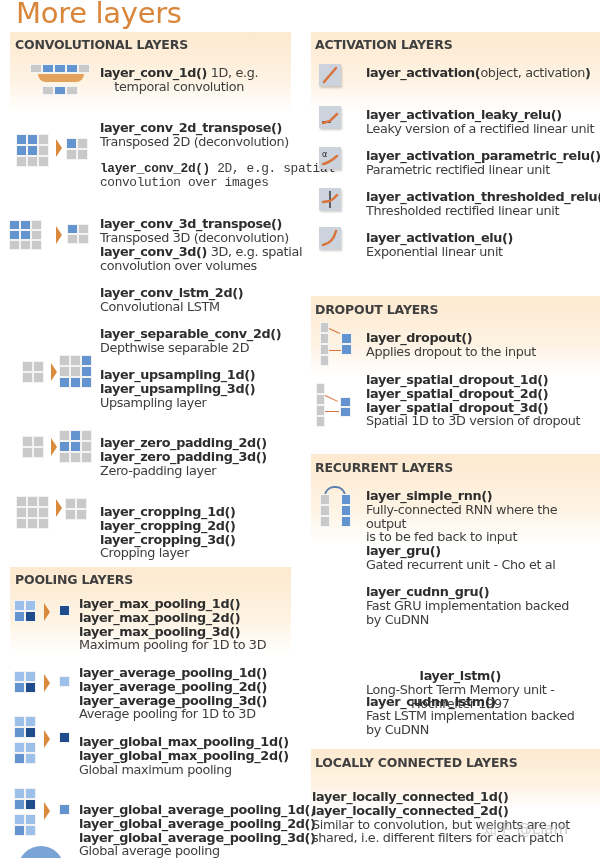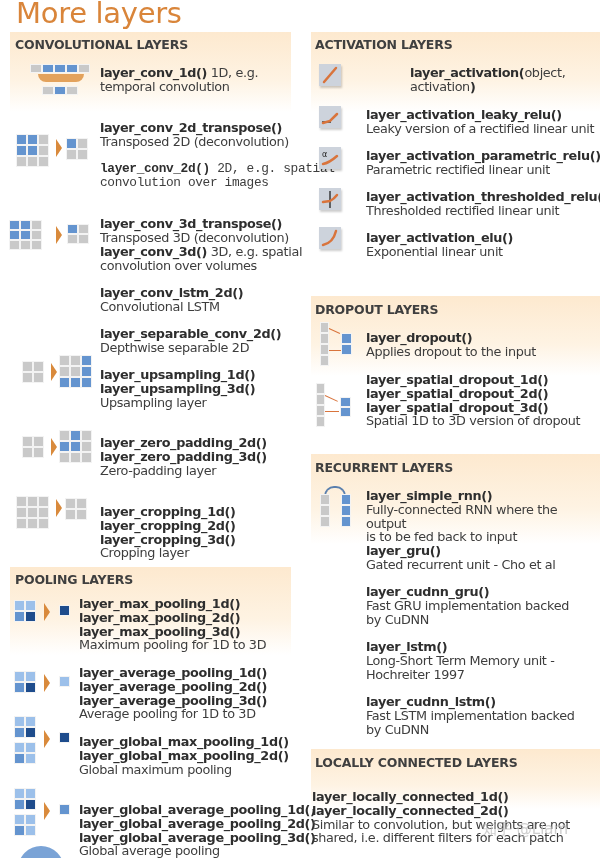--- a/index.html
+++ b/index.html
@@ -36,21 +36,21 @@
   <div class="cell g" style="left:0;top:0;width:12px;height:9px;"></div>
   <div class="cell b" style="left:12px;top:0;width:12px;height:9px;"></div>
   <div class="cell b" style="left:24px;top:0;width:12px;height:9px;"></div>
   <div class="cell b" style="left:36px;top:0;width:12px;height:9px;"></div>
   <div class="cell g" style="left:48px;top:0;width:12px;height:9px;"></div>
   <div style="position:absolute;left:8px;top:10px;width:46px;height:8px;border-radius:0 0 30px 30px;background:#e3a25c;"></div>
   <div class="cell g" style="left:12px;top:22px;width:12px;height:9px;"></div>
   <div class="cell b" style="left:24px;top:22px;width:12px;height:9px;"></div>
   <div class="cell g" style="left:36px;top:22px;width:12px;height:9px;"></div>
 </div>
-<div class="entry" style="left:100px; top:66px;">
+<div class="entry" style="left:100px; top:66px;text-align:center;">
   <span class="fn-inline">layer_conv_1d()</span><span class="desc-inline"> 1D, e.g.</span>
   <span class="desc">temporal convolution</span>
 </div>
 
 <div class="icon" style="left:16px; top:134px; width:74px; height:36px;">
   <div class="cell b" style="left:0;top:0;width:11px;height:11px;"></div>
   <div class="cell b" style="left:11px;top:0;width:11px;height:11px;"></div>
   <div class="cell g" style="left:22px;top:0;width:11px;height:11px;"></div>
   <div class="cell b" style="left:0;top:11px;width:11px;height:11px;"></div>
   <div class="cell b" style="left:11px;top:11px;width:11px;height:11px;"></div>
@@ -247,21 +247,21 @@
 <div class="circle"></div>
 
 <div class="panel" style="left:311px; top:32px; width:289px; height:80px;"></div>
 <div class="section-head" style="left:315px; top:37px;">ACTIVATION LAYERS</div>
 
 <div class="act-box" style="left:319px; top:64px;">
   <svg width="22" height="22">
       <line x1="5" y1="18" x2="17" y2="4" stroke="#d9743c" stroke-width="2.5" stroke-linecap="round"></line>
     </svg>
 </div>
-<div class="entry" style="left:366px; top:66px;margin-left:44px;">
+<div class="entry" style="left:366px; top:66px;">
   <span class="fn-inline">layer_activation(</span><span class="desc-inline">object, activation</span><span class="fn-inline">)</span>
 </div>
 
 <div class="act-box" style="left:319px; top:106px;">
   <svg width="22" height="22">
       <line x1="3" y1="16" x2="12" y2="16" stroke="#222" stroke-width="1.3"></line>
       <path d="M4 17 L11 15 L18 8" stroke="#d9743c" stroke-width="2.5" fill="none" stroke-linecap="round"></path>
     </svg>
 </div>
 <div class="entry" style="left:366px; top:108px;">
@@ -355,21 +355,21 @@
 </div>
 <div class="entry" style="left:366px; top:544px;">
   <span class="fn">layer_gru()</span>
   <span class="desc">Gated recurrent unit - Cho et al</span>
 </div>
 <div class="entry" style="left:366px; top:585px;">
   <span class="fn">layer_cudnn_gru()</span>
   <span class="desc">Fast GRU implementation backed</span>
   <span class="desc">by CuDNN</span>
 </div>
-<div class="entry" style="left:366px; top:640px;">
+<div class="entry" style="left:366px; top:669px;text-align:center;">
   <span class="fn">layer_lstm()</span>
   <span class="desc">Long-Short Term Memory unit -</span>
   <span class="desc">Hochreiter 1997</span>
 </div>
 <div class="entry" style="left:366px; top:695px;">
   <span class="fn">layer_cudnn_lstm()</span>
   <span class="desc">Fast LSTM implementation backed</span>
   <span class="desc">by CuDNN</span>
 </div>
 

